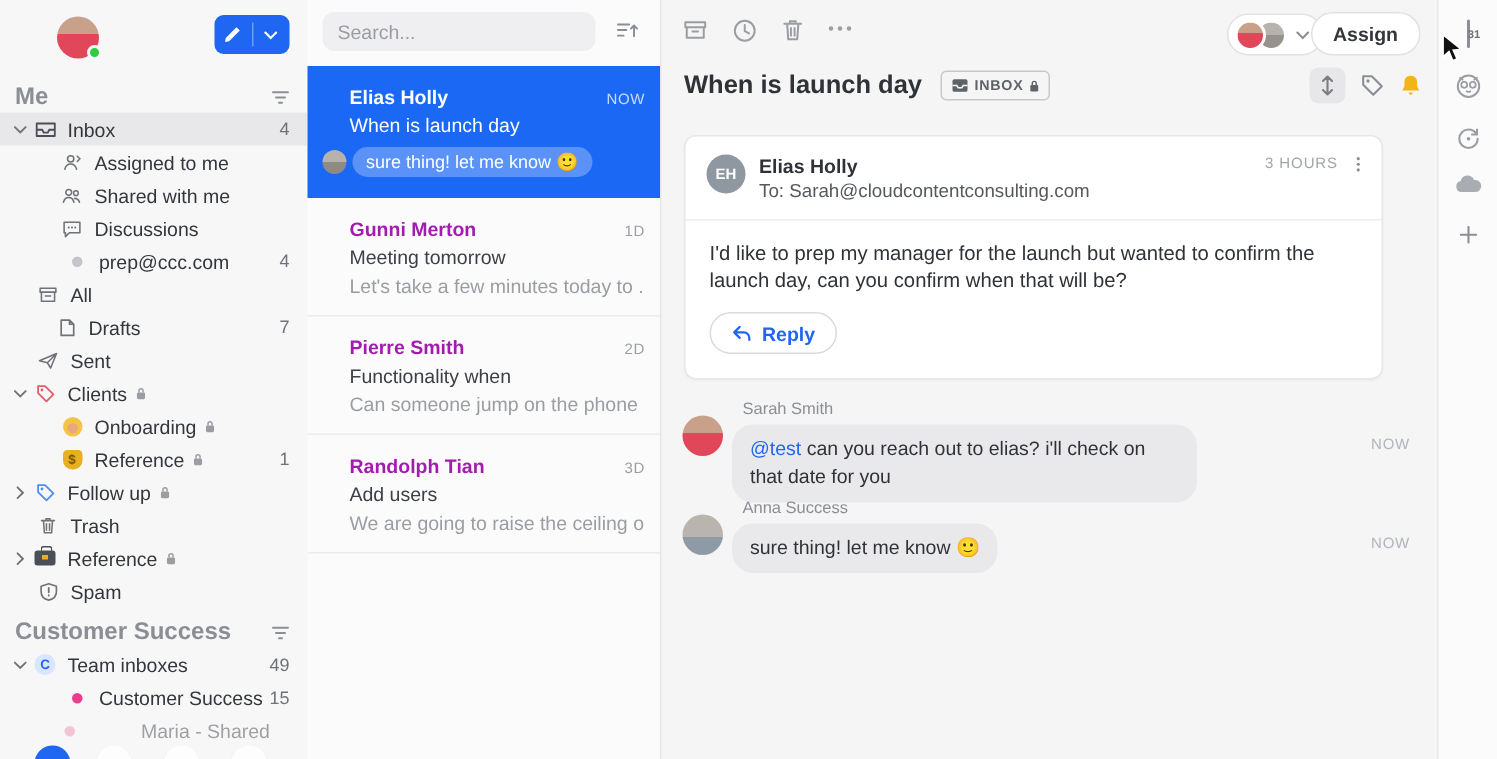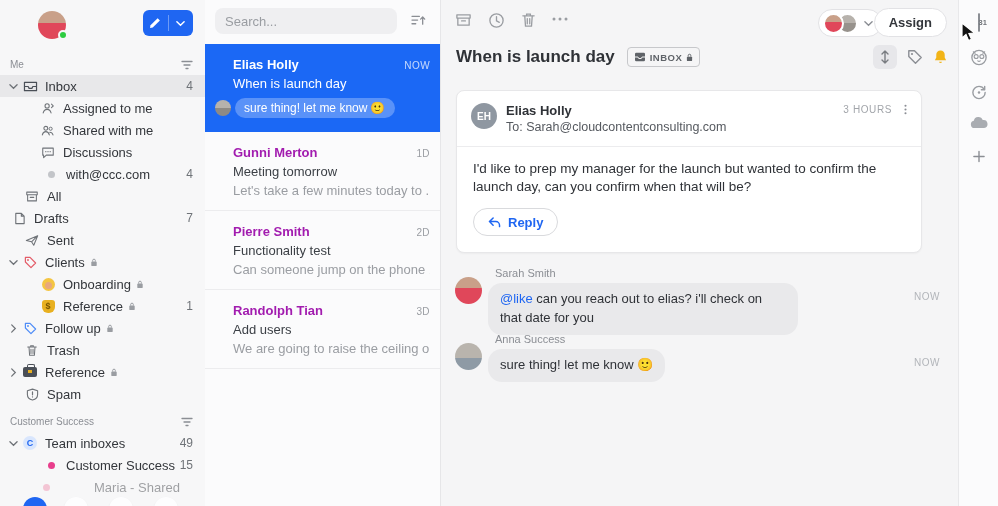--- a/index.html
+++ b/index.html
@@ -14,21 +14,21 @@
     background:linear-gradient(180deg,#c9a089 0 42%,#e0475a 42%); }
   .presence { position:absolute; right:-2px; bottom:-1px; width:10px; height:10px; border-radius:50%;
     background:#2ecc40; border:2px solid #f7f7f8; }
   .compose { position:absolute; left:143px; top:10px; width:50px; height:26px; background:#1f66f2;
     border-radius:6px; display:flex; align-items:center; }
   .compose .half { flex:1; display:flex; align-items:center; justify-content:center; height:100%; }
   .compose .div { width:1px; height:16px; background:rgba(255,255,255,.35); }
 
   .sb-rows { position:absolute; top:54px; left:0; right:0; }
   .sb-header { height:21px; display:flex; align-items:center; padding:0 12px 0 10px;
-    color:#8b8e94; font-size:10px; font-weight:normal; }
+    color:#8b8e94; font-size:16px; font-weight:bold; }
   .sb-header .sp { flex:1; }
   .sb-row { height:22px; display:flex; align-items:center; color:#33363b; font-size:13px;
     padding-right:12px; cursor:default; }
   .sb-row .chev { width:14px; display:flex; justify-content:center; margin-left:6px; }
   .sb-row .ic { width:16px; display:flex; justify-content:center; margin-left:2px; }
   .sb-row .lbl { margin-left:7px; white-space:nowrap; }
   .sb-row .lock { margin-left:5px; display:flex; }
   .sb-row .cnt { margin-left:auto; color:#6f7378; font-size:12px; }
   .sb-row.lv1 { padding-left:38px; }
   .sb-row.lv2 { padding-left:41px; }
@@ -210,34 +210,34 @@
               <circle cx="10.5" cy="6" r=".8" fill="#6f7378"></circle>
             </svg>
           </span>
         <span class="lbl">Discussions</span>
       </div>
 
       <div class="sb-row lv2">
         <span class="ic">
             <span class="dot" style="background:#c3c5c9"></span>
           </span>
-        <span class="lbl">with@ccc.com</span>
+        <span class="lbl">prep@ccc.com</span>
         <span class="cnt">4</span>
       </div>
 
       <div class="sb-row" style="padding-left:22px">
         <span class="ic">
           <svg width="14" height="13" viewBox="0 0 16 14">
               <path d="M2 2h12v3H2z M3 5h10v7H3z M6 8h4" stroke="#6f7378" stroke-width="1.2" fill="none" stroke-linejoin="round" stroke-linecap="round"></path>
             </svg>
           </span>
         <span class="lbl">All</span>
       </div>
 
-      <div class="sb-row" style="padding-left:9px">
+      <div class="sb-row" style="padding-left:34px">
         <span class="ic">
           <svg width="13" height="13" viewBox="0 0 14 14">
               <path d="M3 1.5h6l3 3v8H3z M9 1.5v3h3" stroke="#6f7378" stroke-width="1.2" fill="none" stroke-linejoin="round"></path>
             </svg>
           </span>
         <span class="lbl">Drafts</span>
         <span class="cnt">7</span>
       </div>
 
       <div class="sb-row" style="padding-left:22px">
@@ -432,21 +432,21 @@
       </div>
       <div class="subj">Meeting tomorrow</div>
       <div class="prev">Let's take a few minutes today to ...</div>
     </div>
 
     <div class="convo">
       <div class="nrow">
         <span class="name">Pierre Smith</span>
         <span class="time">2D</span>
       </div>
-      <div class="subj">Functionality test</div>
+      <div class="subj">Functionality when</div>
       <div class="prev">Can someone jump on the phone ...</div>
     </div>
 
     <div class="convo">
       <div class="nrow">
         <span class="name">Randolph Tian</span>
         <span class="time">3D</span>
       </div>
       <div class="subj">Add users</div>
       <div class="prev">We are going to raise the ceiling o...</div>
@@ -557,21 +557,21 @@
             </span>
           <span>Reply</span>
         </button>
       </div>
     </div>
 
     <div class="comment" style="top:237px">
       <span class="c-av sarah"></span>
       <div class="c-author">Sarah Smith</div>
       <div class="c-bubble" style="max-width:310px">
-        <span class="mention">@like</span><span> can you reach out to elias? i'll check on that date for you</span>
+        <span class="mention">@test</span><span> can you reach out to elias? i'll check on that date for you</span>
       </div>
       <span class="c-time" style="top:24px">NOW</span>
     </div>
 
     <div class="comment" style="top:303px">
       <span class="c-av anna"></span>
       <div class="c-author">Anna Success</div>
       <div class="c-bubble">
         <span>sure thing! let me know 🙂</span>
       </div>

